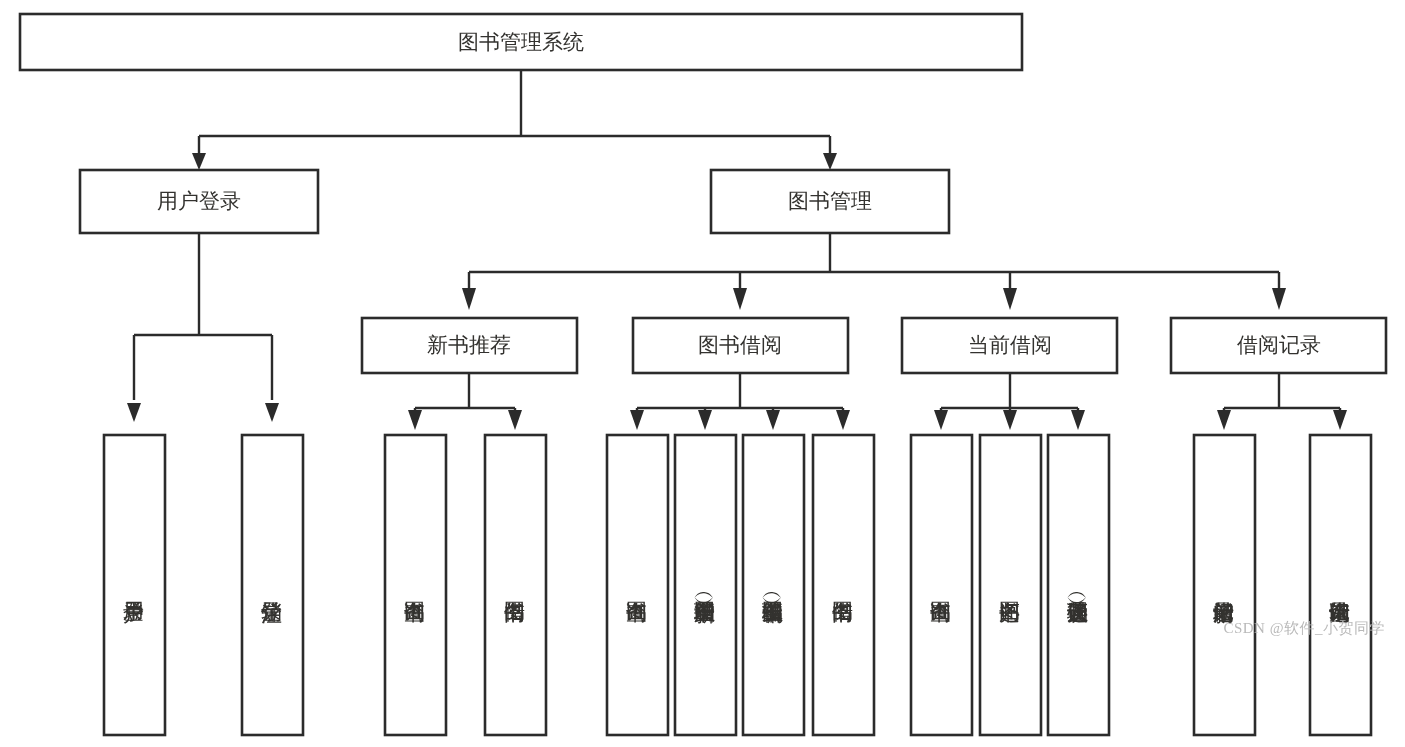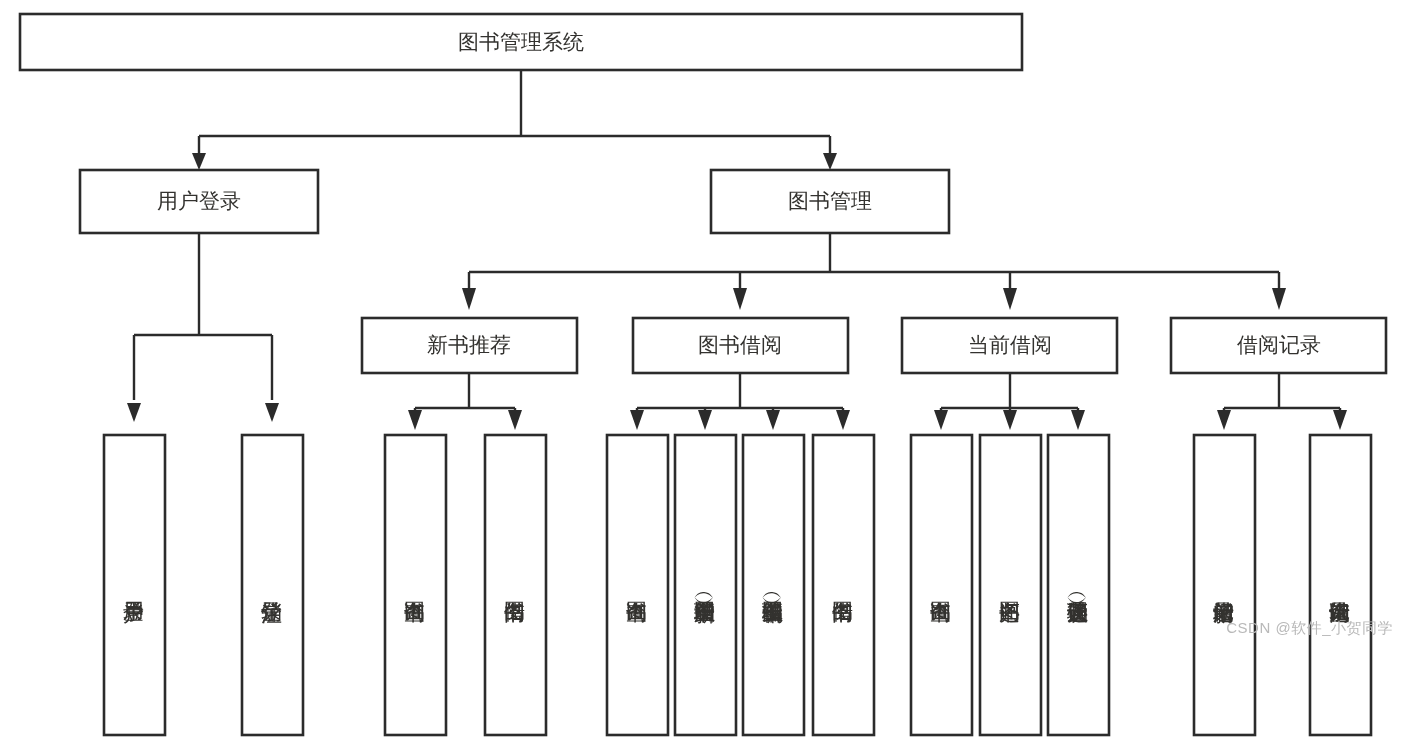--- a/index.html
+++ b/index.html
@@ -53,23 +53,23 @@
     stroke-width: 2.4;
     stroke-linecap: butt;
     stroke-linejoin: miter;
   }
   .arrow-head {
     fill: #2b2b2b;
     stroke: none;
   }
   .watermark {
     position: absolute;
-    right: 12px;
+    right: 20px;
     bottom: 6px;
-    font-family: Liberation Sans, sans-serif;
+    font-family: Liberation Serif, serif;
     font-size: 15px;
     color: #b9b9b9;
     letter-spacing: 0.5px;
     white-space: nowrap;
     pointer-events: none;
   }
 </style>
 </head>
 <body>
 

